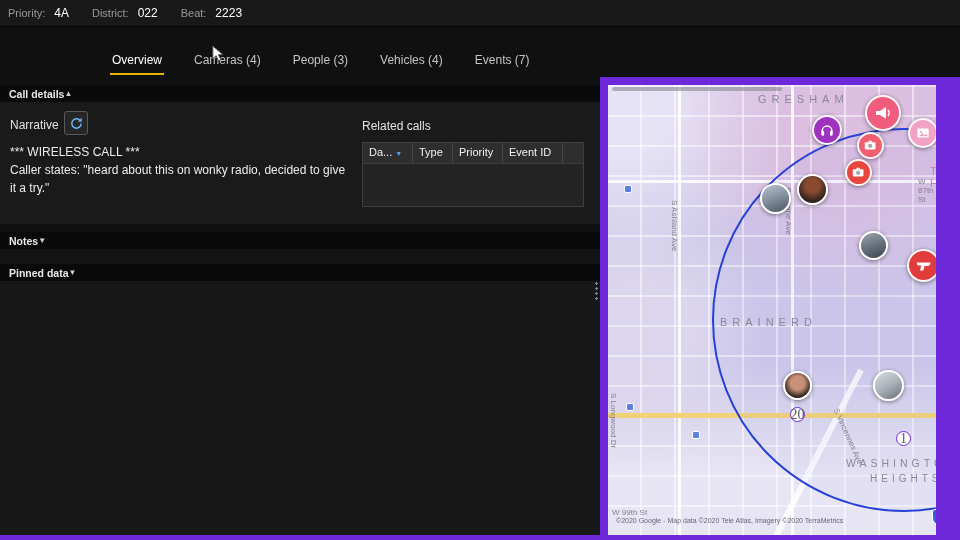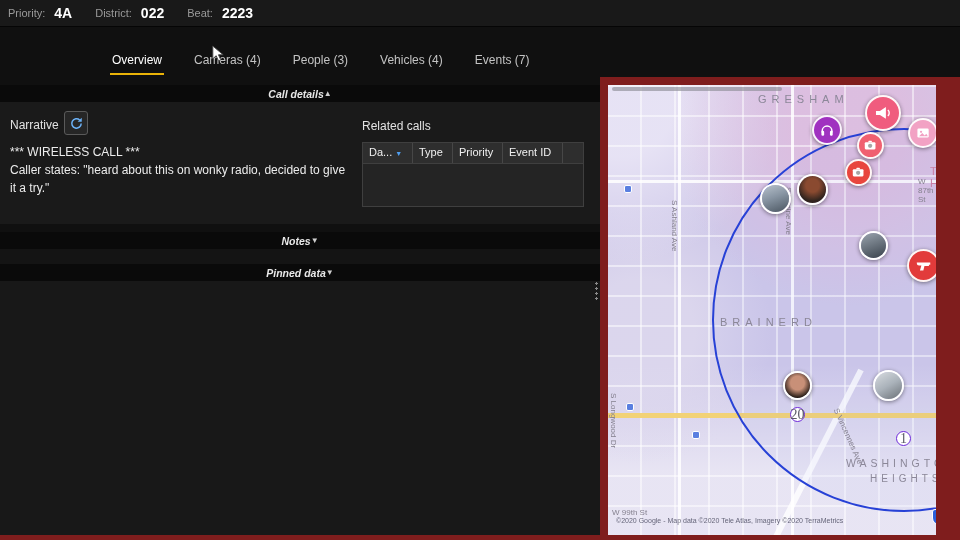--- a/index.html
+++ b/index.html
@@ -1,38 +1,38 @@
 <!DOCTYPE html>
 <html><head>
 <meta charset="utf-8">
 <style>
   html,body{margin:0;padding:0;background:#000;}
   *{box-sizing:border-box;}
-  #app{position:relative;width:960px;height:540px;background:#7f1d1d;overflow:hidden;
+  #app{position:relative;width:960px;height:540px;background:#6d28d9;overflow:hidden;
        font-family:"Liberation Sans",sans-serif;color:#e6e6e6;}
 
   
   .topbar{position:absolute;left:0;top:0;width:960px;height:27px;background:#191919;
           display:flex;align-items:center;padding-left:8px;gap:9px;border-bottom:1px solid #050505;}
   .tb-lbl{font-size:11px;color:#9a9a9a;}
-  .tb-val{font-size:14px;color:#fff;margin-right:14px;font-weight:bold;}
+  .tb-val{font-size:12px;color:#fff;margin-right:14px;}
 
   .upper-band{position:absolute;left:0;top:27px;width:960px;height:50px;background:#101010;}
 
   
   .tabs{position:absolute;left:110px;top:45px;height:32px;display:flex;gap:28px;align-items:center;}
   .tab{font-size:12px;color:#c3c3c3;padding:6px 2px;cursor:pointer;border-bottom:2px solid transparent;}
   .tab.active{color:#fff;border-bottom:2px solid #eab308;}
   .cursor{position:absolute;left:208px;top:44px;z-index:60;pointer-events:none;}
 
   
   .left-bg{position:absolute;left:0;top:77px;width:600px;height:458px;background:#101010;}
   .sec-header{position:absolute;left:0;width:600px;height:17px;background:#0a0a0a;
-              display:flex;align-items:center;justify-content:center;
-              padding:0 9px;cursor:pointer;font-style:italic;}
+              display:flex;align-items:center;justify-content:flex-start;
+              padding:0 9px;cursor:pointer;}
   .sec-title{font-size:10.5px;font-weight:bold;color:#e8e8e8;}
   .sec-caret{font-size:8px;color:#cfcfcf;}
   .cd-body{position:absolute;left:0;top:102px;width:600px;height:122px;background:#1a1a1a;}
   .panel-bottom{position:absolute;left:0;top:281px;width:600px;height:254px;background:#181818;}
   .notes-gap{position:absolute;left:0;top:249px;width:600px;height:15px;background:#141414;}
 
   .narr-lbl{position:absolute;left:10px;top:118px;font-size:12px;color:#e2e2e2;}
   .refresh-btn{position:absolute;left:64px;top:111px;width:24px;height:24px;background:#262626;
                border:1px solid #5a5a5a;border-radius:3px;display:flex;align-items:center;
                justify-content:center;cursor:pointer;}

